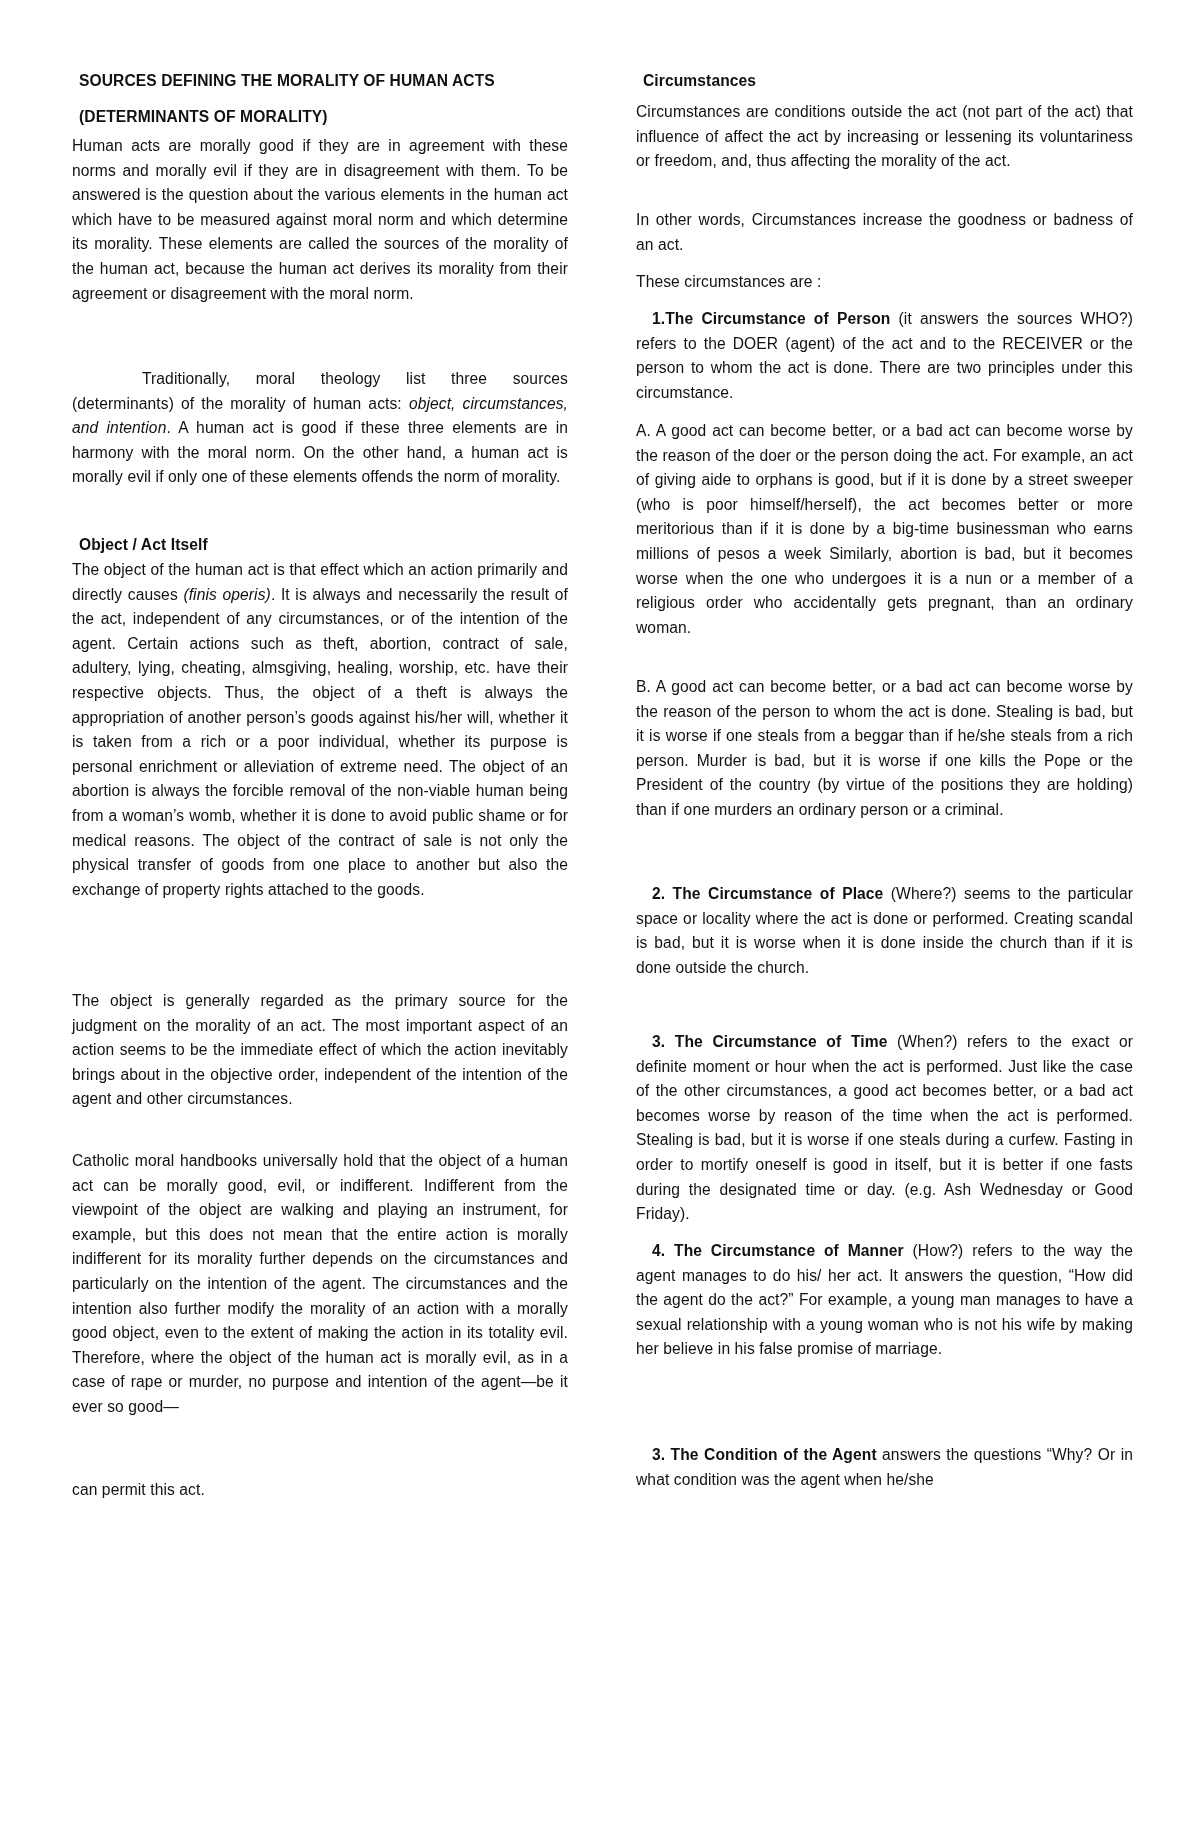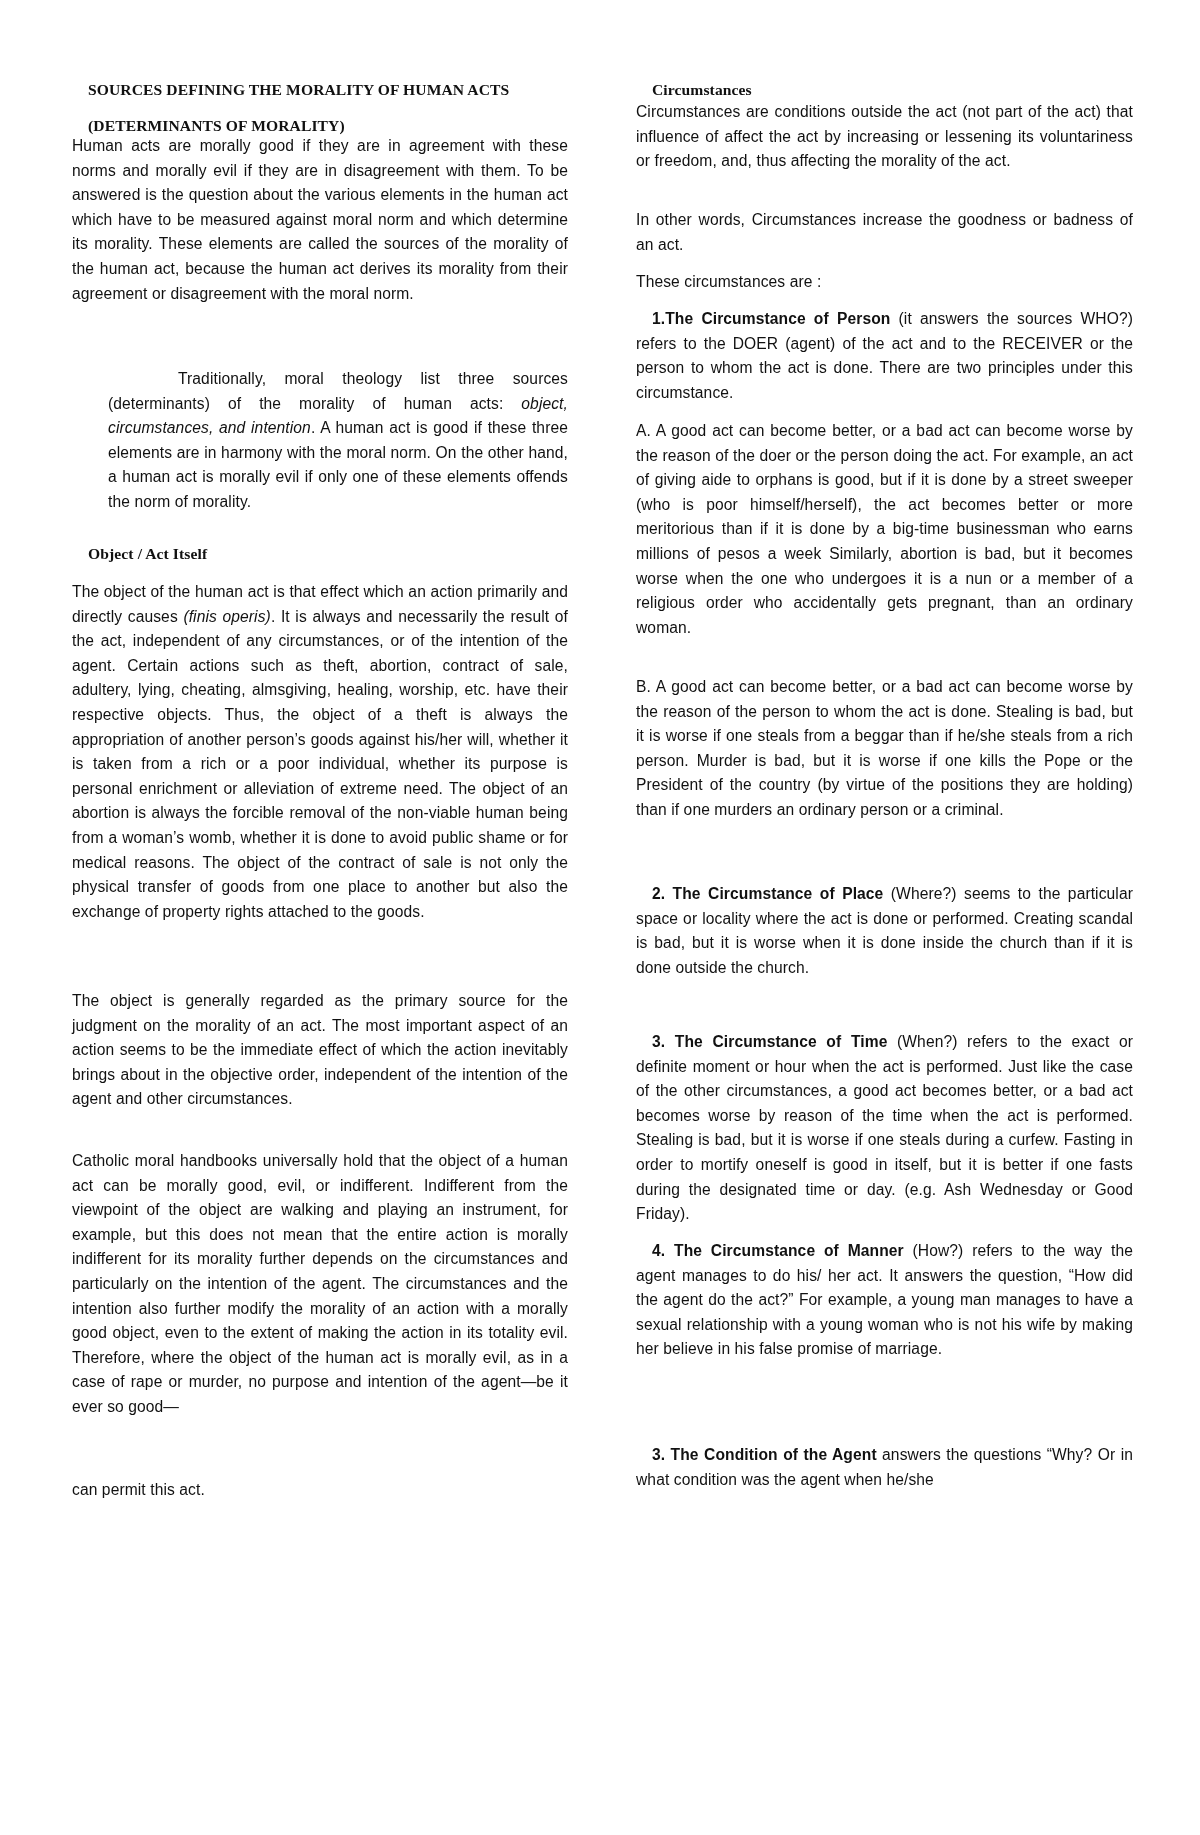--- a/index.html
+++ b/index.html
@@ -10,44 +10,44 @@
   }
   .col {
     position: absolute; top: 0;
     font-size: 15.6px; line-height: 24.6px; letter-spacing: 0.1px;
   }
   .col-left { left: 72px; width: 496px; }
   .col-right { left: 636px; width: 497px; }
   p { margin: 0; text-align: justify; }
   .b { font-weight: bold; margin-left: 16px; }
   .i { font-style: italic; }
-  .h { font-weight: bold; margin: 16px; font-family: Liberation Serif, serif; }
+  .h { font-weight: bold; margin: 7px; }
   .indent { text-indent: 70px; }
   .blk { position: absolute; left: 0; right: 0; }
 </style>
 </head>
 <body>
 
 <div class="col col-left">
   <div class="blk" style="top:62px;">
     <p class="h">SOURCES DEFINING THE MORALITY OF HUMAN ACTS</p>
   </div>
   <div class="blk" style="top:98px;">
     <p class="h">(DETERMINANTS OF MORALITY)</p>
   </div>
   <div class="blk" style="top:134px;">
     <p>Human acts are morally good if they are in agreement with these norms and morally evil if they are in disagreement with them. To be answered is the question about the various elements in the human act which have to be measured against moral norm and which determine its morality. These elements are called the sources of the morality of the human act, because the human act derives its morality from their agreement or disagreement with the moral norm.</p>
   </div>
-  <div class="blk" style="top:367px;margin-left:36px;">
+  <div class="blk" style="top:367px;">
     <p class="indent"><span>Traditionally, moral theology list three sources (determinants) of the morality of human acts: </span><span class="i">object, circumstances, and intention</span><span>.  A human act is good if these three elements are in harmony with the moral norm. On the other hand, a human act is morally evil if only one of these elements offends the norm of morality.</span></p>
   </div>
   <div class="blk" style="top:526px;">
     <p class="h">Object / Act Itself</p>
   </div>
-  <div class="blk" style="top:580px;">
+  <div class="blk" style="top:558px;">
     <p><span>The object of the human act is that effect which an action primarily and directly causes </span><span class="i">(finis operis)</span><span>. It is always and necessarily the result of the act, independent of any circumstances, or of the intention of the agent. Certain actions such as theft, abortion, contract of sale, adultery, lying, cheating, almsgiving, healing, worship, etc. have their respective objects. Thus, the object of a theft is always the appropriation of another person’s goods against his/her will, whether it is taken from a rich or a poor individual, whether its purpose is personal enrichment or alleviation of extreme need. The object of an abortion is always the forcible removal of the non-viable human being from a woman’s womb, whether it is done to avoid public shame or for medical reasons. The object of the contract of sale is not only the physical transfer of goods from one place to another but also the exchange of property rights attached to the goods.</span></p>
   </div>
   <div class="blk" style="top:989px;">
     <p>The object is generally regarded as the primary source for the judgment on the morality of an act. The most important aspect of an action seems to be the immediate effect of which the action inevitably brings about in the objective order, independent of the intention of the agent and other circumstances.</p>
   </div>
   <div class="blk" style="top:1149px;">
     <p>Catholic moral handbooks universally hold that the object of a human act can be morally good, evil, or indifferent. Indifferent from the viewpoint of the object are walking and playing an instrument, for example, but this does not mean that the entire action is morally indifferent for its morality further depends on the circumstances and particularly on the intention of the agent. The circumstances and the intention also further modify the morality of an action with a morally good object, even to the extent of making the action in its totality evil. Therefore, where the object of the human act is morally evil, as in a case of rape or murder, no purpose and intention of the agent—be it ever so good—</p>
   </div>
   <div class="blk" style="top:1478px;">
     <p>can permit this act.</p>

